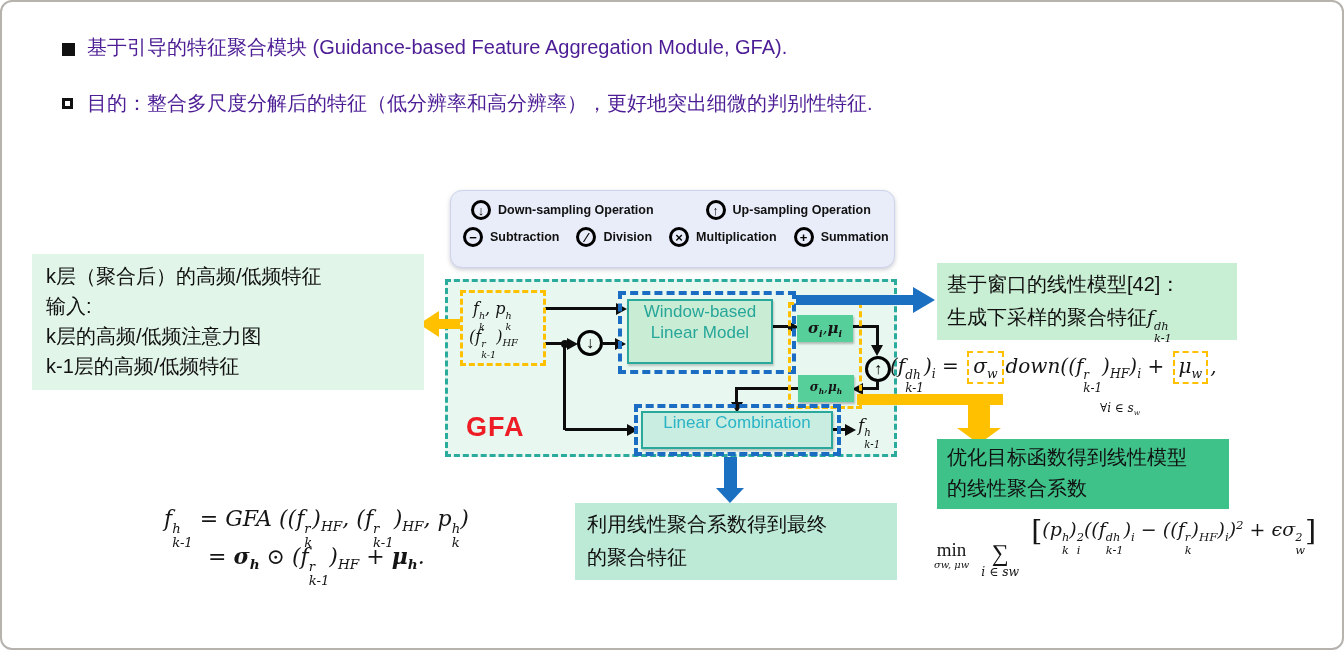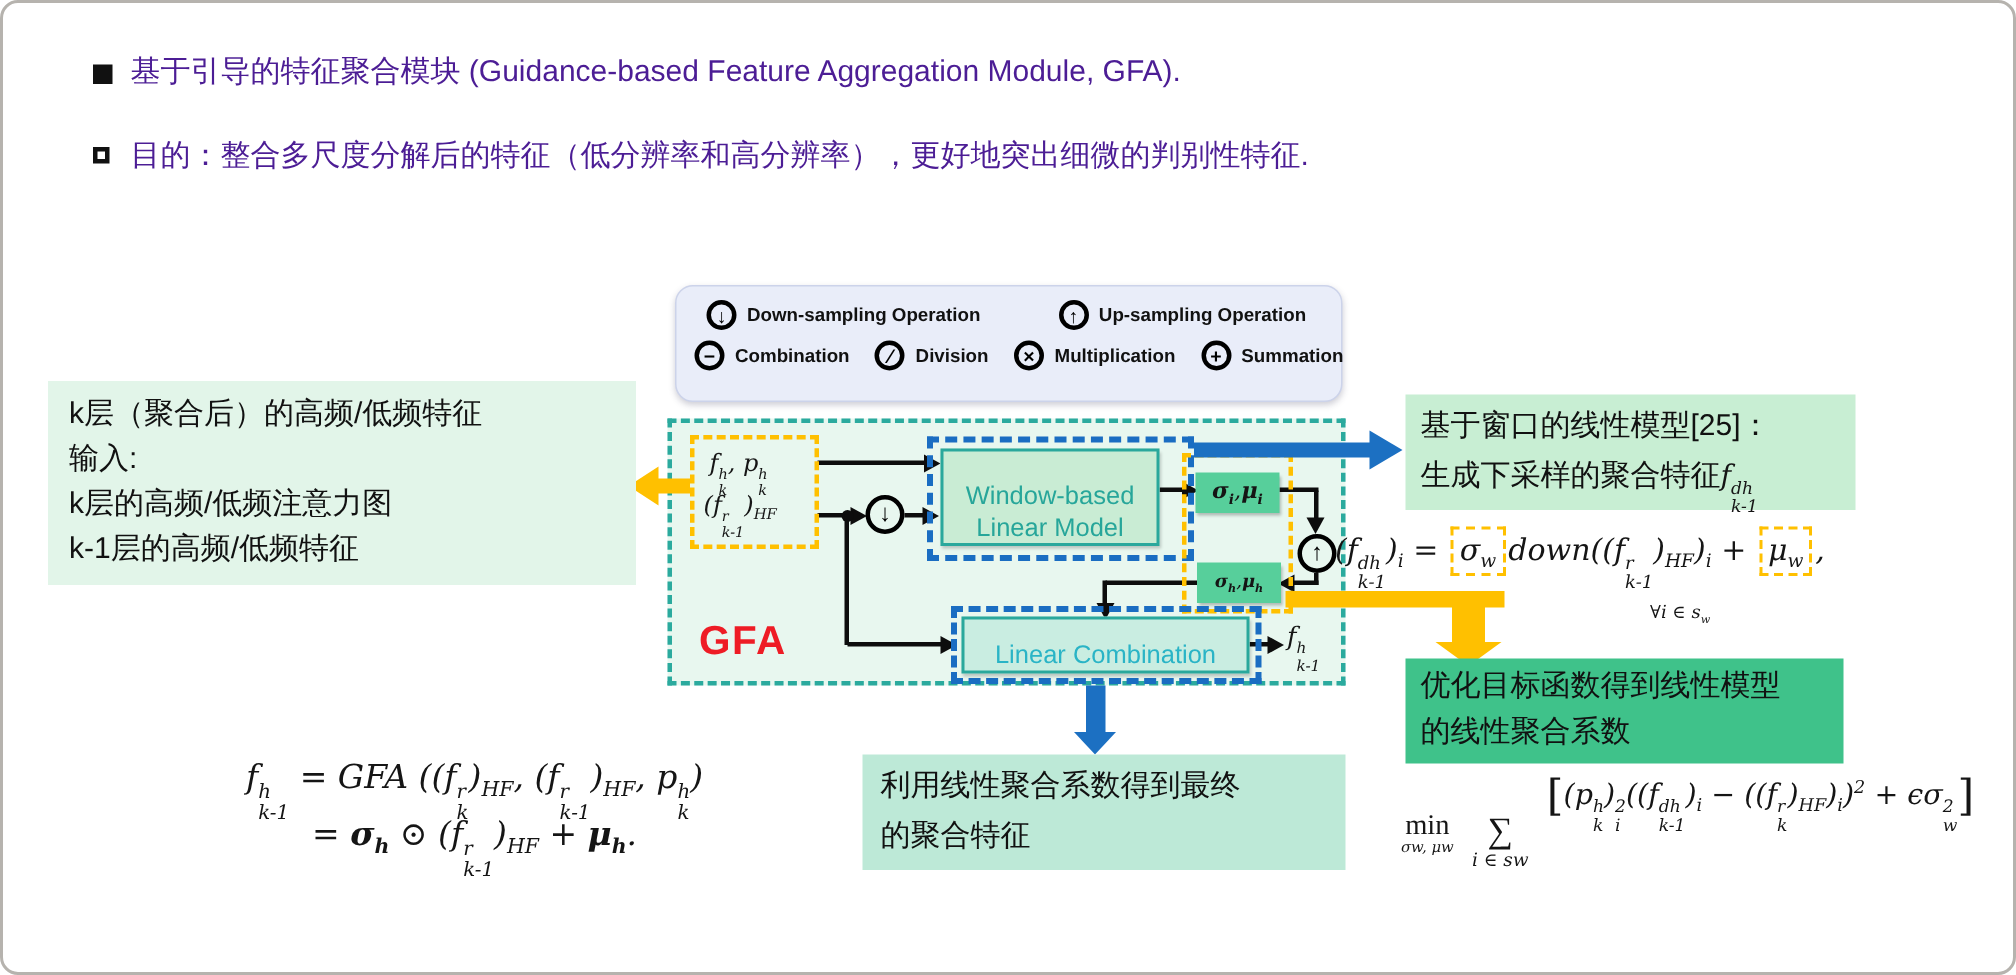--- a/index.html
+++ b/index.html
@@ -20,21 +20,21 @@
   .lgitem{display:flex;align-items:center;gap:7px;}
   .opc{display:inline-flex;align-items:center;justify-content:center;width:14px;height:14px;
        border:3px solid #000;border-radius:50%;font-weight:bold;font-size:13px;line-height:1;color:#000;flex:0 0 auto;}
   .lglabel{font-size:12.5px;font-weight:bold;color:#111;white-space:nowrap;}
 
   
   .diagram{left:443px;top:277px;width:452px;height:178px;background:#e8f7ef;border:3px dashed #2baa9e;}
   .obox{border:3px dashed #ffc000;background:transparent;}
   .bdash{border:4px dashed #1a6dc2;}
   .gbox{background:#c9ecd4;border:2.5px solid #2aa89c;display:flex;flex-direction:column;
-        align-items:center;justify-content:flex-end;text-align:center;box-shadow:1px 2px 2px rgba(0,0,0,.2);}
+        align-items:center;justify-content:flex-start;text-align:center;box-shadow:1px 2px 2px rgba(0,0,0,.2);}
   .wlm-t{font-size:17px;color:#27a69a;line-height:1.25;white-space:nowrap;}
   .lc-t{font-size:17px;color:#2ab4c6;white-space:nowrap;}
   .sgbox{background:#57cf9b;display:flex;align-items:center;justify-content:center;box-shadow:1px 2px 2px rgba(0,0,0,.25);}
   .gfa{font-size:27px;font-weight:bold;color:#ee1c25;letter-spacing:1px;}
   .circ{display:flex;align-items:center;justify-content:center;width:26px;height:26px;border:3.5px solid #000;
         border-radius:50%;background:#e8f7ef;font-weight:bold;font-size:16px;color:#000;line-height:1;}
   .ln{background:#0d0d0d;height:3px;}
   .lnv{background:#0d0d0d;width:3px;}
   .dot{width:8px;height:8px;background:#0d0d0d;border-radius:50%;}
   .ah{width:0;height:0;}
@@ -94,21 +94,21 @@
             <span>↑</span>
           </span>
           <span class="lglabel">Up-sampling Operation</span>
         </span>
     </div>
     <div class="lgrow lgrow2">
       <span class="lgitem">
           <span class="opc">
             <span>−</span>
           </span>
-          <span class="lglabel">Combination</span>
+          <span class="lglabel">Subtraction</span>
         </span>
       <span class="lgitem">
           <span class="opc">
             <span>∕</span>
           </span>
           <span class="lglabel">Division</span>
         </span>
       <span class="lgitem">
           <span class="opc">
             <span>×</span>
@@ -200,21 +200,21 @@
   <div class="abs ah yh-d" style="left:955px;top:426px;"></div>
 
   <div class="abs callout co-input">
     <div>k层（聚合后）的高频/低频特征</div>
     <div>输入:</div>
     <div>k层的高频/低频注意力图</div>
     <div>k-1层的高频/低频特征</div>
   </div>
 
   <div class="abs callout co-window">
-    <div>基于窗口的线性模型[25]：</div>
+    <div>基于窗口的线性模型[42]：</div>
     <div><span>生成下采样的聚合特征</span><span class="math" style="font-size:19px;"><span class="tok">f<span class="ss"><span>dh</span><span>k-1</span></span></span></span></div>
   </div>
 
   <div class="abs math" style="left:888px;top:352px;font-size:20px;"><span class="tok">(</span><span class="tok">f<span class="ss"><span>dh</span><span>k-1</span></span></span><span class="tok">)<sub>i</sub></span><span class="tok rm"> = </span><span class="tok hl">σ<sub>w</sub></span><span class="tok">down</span><span class="tok">((</span><span class="tok">f<span class="ss"><span>r</span><span>k-1</span></span></span><span class="tok">)<sub>HF</sub></span><span class="tok">)<sub>i</sub></span><span class="tok rm"> + </span><span class="tok hl">μ<sub>w</sub></span><span class="tok">,</span></div>
   <div class="abs math" style="left:1098px;top:399px;font-size:12px;"><span class="tok rm">∀</span><span class="tok">i</span><span class="tok rm"> ∈ </span><span class="tok">s<sub>w</sub></span></div>
 
   <div class="abs callout co-opt">
     <div>优化目标函数得到线性模型</div>
     <div>的线性聚合系数</div>
   </div>

